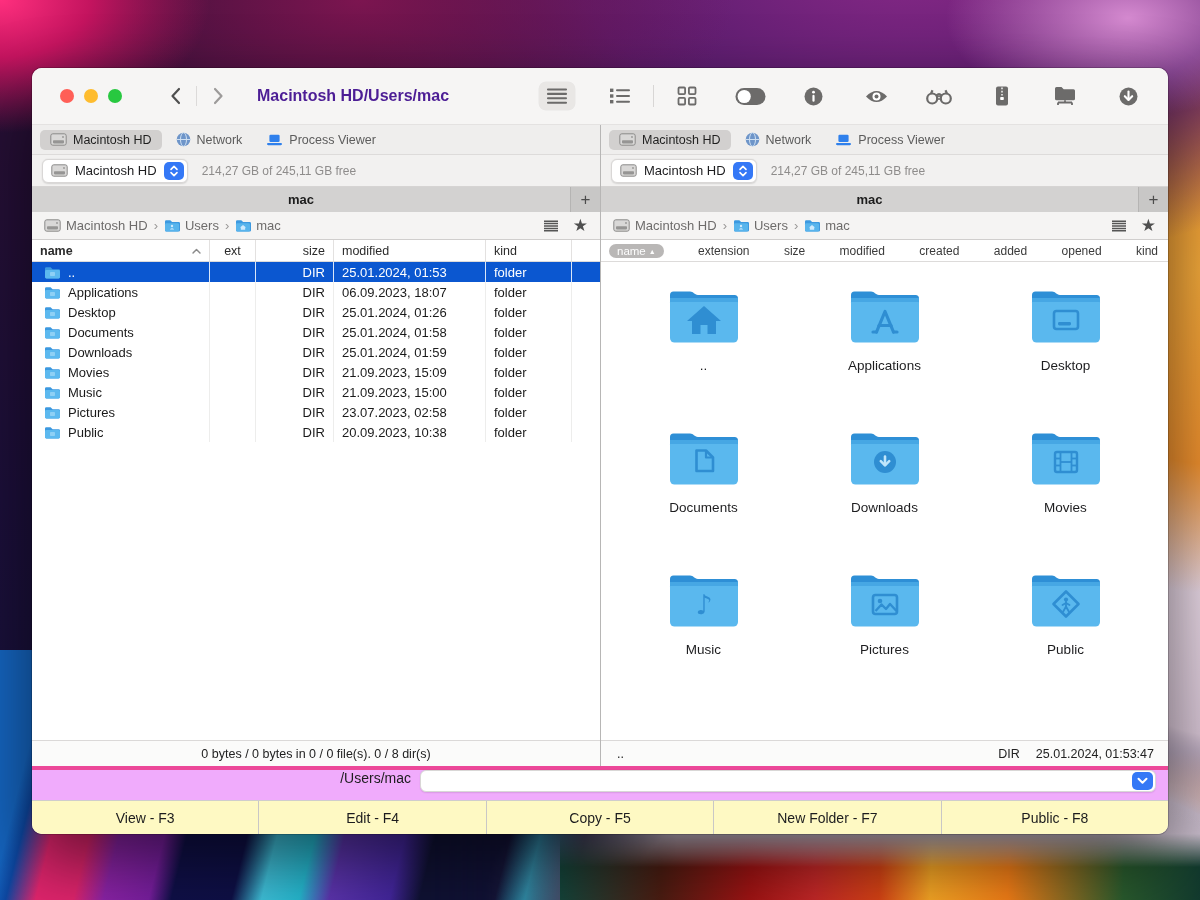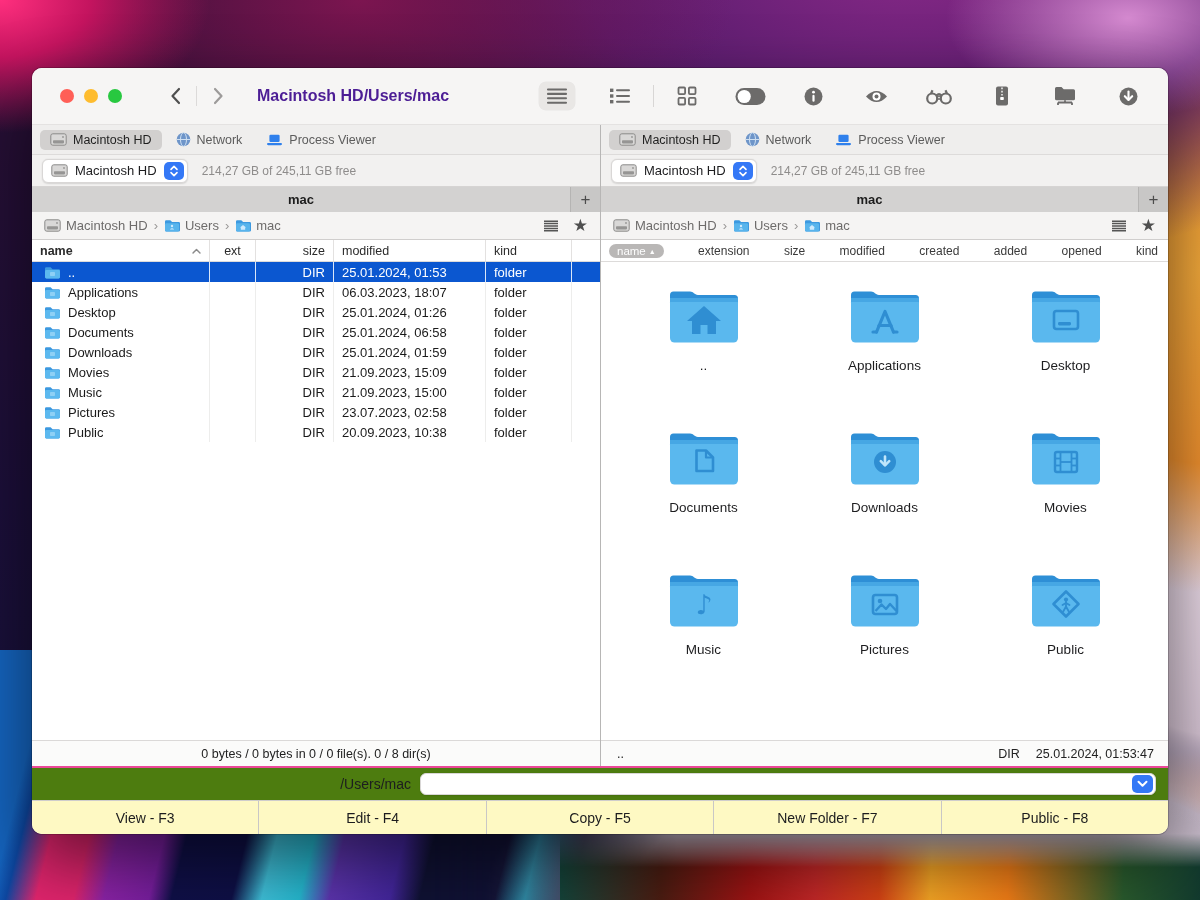--- a/index.html
+++ b/index.html
@@ -129,22 +129,22 @@
   .glabel{ margin-top:12px; font-size:13.5px; color:#1d1d1f; }
 
   
   .statusbar{ height:26px; background:#fbfbfa; border-top:1px solid #dbd9d8;
     display:flex; align-items:center; font-size:12.5px; color:#222; flex:0 0 auto; }
   .statusbar.left{ justify-content:center; }
   .statusbar.rightp{ justify-content:space-between; padding:0 14px 0 16px; }
   .rstat-right{ display:flex; gap:16px; }
 
   
-  .cmdrow{ height:34px; background:#4d7c0f; border-top:2px solid #ec4899;
-    display:flex; align-items:center; flex:0 0 auto; }
+  .cmdrow{ height:34px; background:#f0abfc; border-top:4px solid #ec4899;
+    display:flex; align-items:flex-start; flex:0 0 auto; }
   .prompt{ width:388px; text-align:right; font-size:14px; color:#1d1d1f; padding-right:9px; white-space:nowrap; }
   .cmdwrap{ position:relative; flex:1; margin-right:12px; height:22px; }
   .cmdinput{ width:100%; height:22px; border:1px solid #d9d7d6; border-radius:6px; background:#fff;
     box-shadow:0 .5px 1.5px rgba(0,0,0,.1); outline:none; font-size:13px; padding:0 30px 0 8px;
     font-family:"Liberation Sans","DejaVu Sans",sans-serif; }
   .cmdchev{ position:absolute; right:3px; top:2px; width:21px; height:18px; border-radius:5px;
     background:#3478f6; display:flex; align-items:center; justify-content:center; border:none; }
 
   
   .fkeys{ height:34px; background:#fef9c3; border-top:1px solid #cfcdcc; display:flex; flex:0 0 auto; }
@@ -438,21 +438,21 @@
                   <svg width="17" height="13" viewBox="0 0 17 13">
                     <path d="M1 2.6 a1.4 1.4 0 0 1 1.4 -1.4 h4.2 l2 2 h6 a1.4 1.4 0 0 1 1.4 1.4 v6.4 a1.4 1.4 0 0 1 -1.4 1.4 H2.4 a1.4 1.4 0 0 1 -1.4 -1.4 Z" fill="#3c99e0"></path>
                     <rect x="1" y="4.1" width="15" height="8.3" rx="1.4" fill="#5cb9ef"></rect>
                     <rect x="6" y="6" width="5" height="4" rx="0.8" fill="#8ed0f5"></rect>
                   </svg>
                 </span>
                 <span class="fname">Applications</span>
               </div>
     <div class="fc c-ext"></div>
     <div class="fc c-size">DIR</div>
-    <div class="fc c-mod">06.03.2023, 18:07</div>
+    <div class="fc c-mod">06.09.2023, 18:07</div>
     <div class="fc c-kind">folder</div>
     <div class="fc c-spare"></div>
             </div>
             <div class="frow">
     <div class="fc c-name">
                 <span>
                   <svg width="17" height="13" viewBox="0 0 17 13">
                     <path d="M1 2.6 a1.4 1.4 0 0 1 1.4 -1.4 h4.2 l2 2 h6 a1.4 1.4 0 0 1 1.4 1.4 v6.4 a1.4 1.4 0 0 1 -1.4 1.4 H2.4 a1.4 1.4 0 0 1 -1.4 -1.4 Z" fill="#3c99e0"></path>
                     <rect x="1" y="4.1" width="15" height="8.3" rx="1.4" fill="#5cb9ef"></rect>
                     <rect x="6" y="6" width="5" height="4" rx="0.8" fill="#8ed0f5"></rect>
@@ -472,21 +472,21 @@
                   <svg width="17" height="13" viewBox="0 0 17 13">
                     <path d="M1 2.6 a1.4 1.4 0 0 1 1.4 -1.4 h4.2 l2 2 h6 a1.4 1.4 0 0 1 1.4 1.4 v6.4 a1.4 1.4 0 0 1 -1.4 1.4 H2.4 a1.4 1.4 0 0 1 -1.4 -1.4 Z" fill="#3c99e0"></path>
                     <rect x="1" y="4.1" width="15" height="8.3" rx="1.4" fill="#5cb9ef"></rect>
                     <rect x="6" y="6" width="5" height="4" rx="0.8" fill="#8ed0f5"></rect>
                   </svg>
                 </span>
                 <span class="fname">Documents</span>
               </div>
     <div class="fc c-ext"></div>
     <div class="fc c-size">DIR</div>
-    <div class="fc c-mod">25.01.2024, 06:58</div>
+    <div class="fc c-mod">25.01.2024, 01:58</div>
     <div class="fc c-kind">folder</div>
     <div class="fc c-spare"></div>
             </div>
             <div class="frow">
     <div class="fc c-name">
                 <span>
                   <svg width="17" height="13" viewBox="0 0 17 13">
                     <path d="M1 2.6 a1.4 1.4 0 0 1 1.4 -1.4 h4.2 l2 2 h6 a1.4 1.4 0 0 1 1.4 1.4 v6.4 a1.4 1.4 0 0 1 -1.4 1.4 H2.4 a1.4 1.4 0 0 1 -1.4 -1.4 Z" fill="#3c99e0"></path>
                     <rect x="1" y="4.1" width="15" height="8.3" rx="1.4" fill="#5cb9ef"></rect>
                     <rect x="6" y="6" width="5" height="4" rx="0.8" fill="#8ed0f5"></rect>

